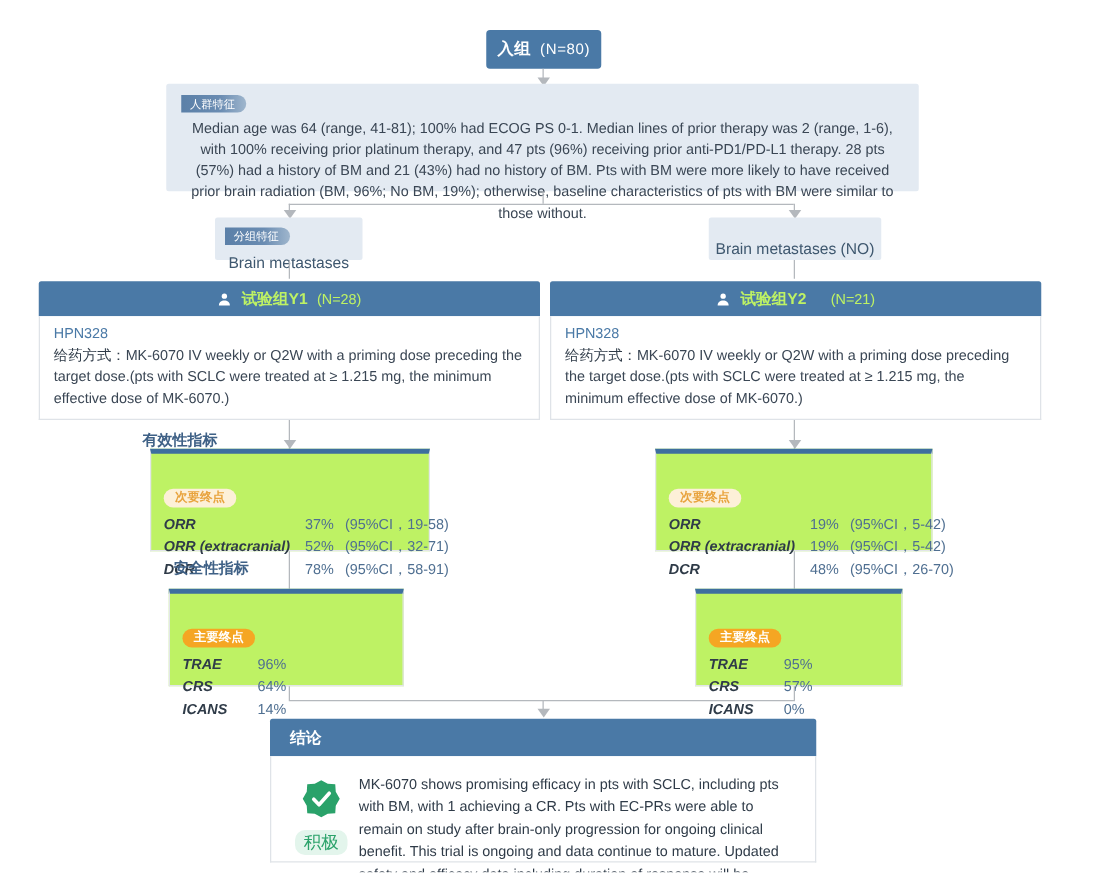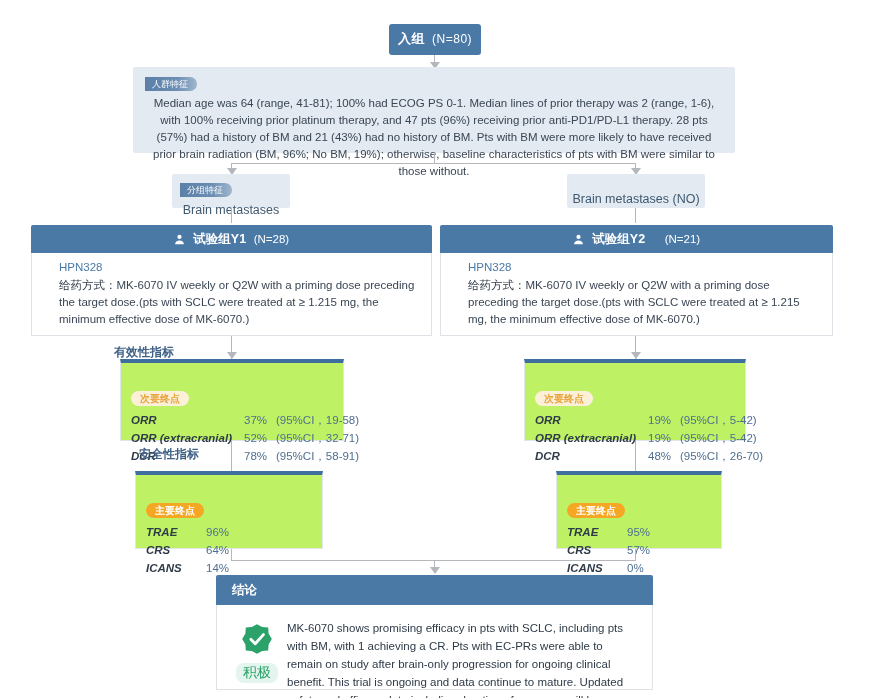--- a/index.html
+++ b/index.html
@@ -90,38 +90,38 @@
     font-size: 12.5px;
     color: #3f586f;
     line-height: 26px;
   }
   .group-box.no-badge .group-title { line-height: 40px; }
 
   
   .arm-head {
     position: absolute;
     background: #4a79a6;
-    color: #ffffff;
+    color: #bef264;
     font-size: 12.5px;
     font-weight: bold;
     text-align: center;
     line-height: 28px;
     border-radius: 2px 2px 0 0;
   }
   .arm-head .person-icon {
     display: inline-block;
     vertical-align: -2px;
     margin-right: 5px;
   }
   .arm-body {
     position: absolute;
     background: #ffffff;
     border: 1px solid #dfe3e8;
     border-top: none;
-    padding: 8px 11px 10px 27px;
+    padding: 8px 11px 10px 11px;
   }
   .arm-drug {
     font-size: 11.5px;
     color: #4a79a6;
     margin-bottom: 4px;
   }
   .arm-desc {
     font-size: 11.5px;
     line-height: 17px;
     color: #3a4654;

